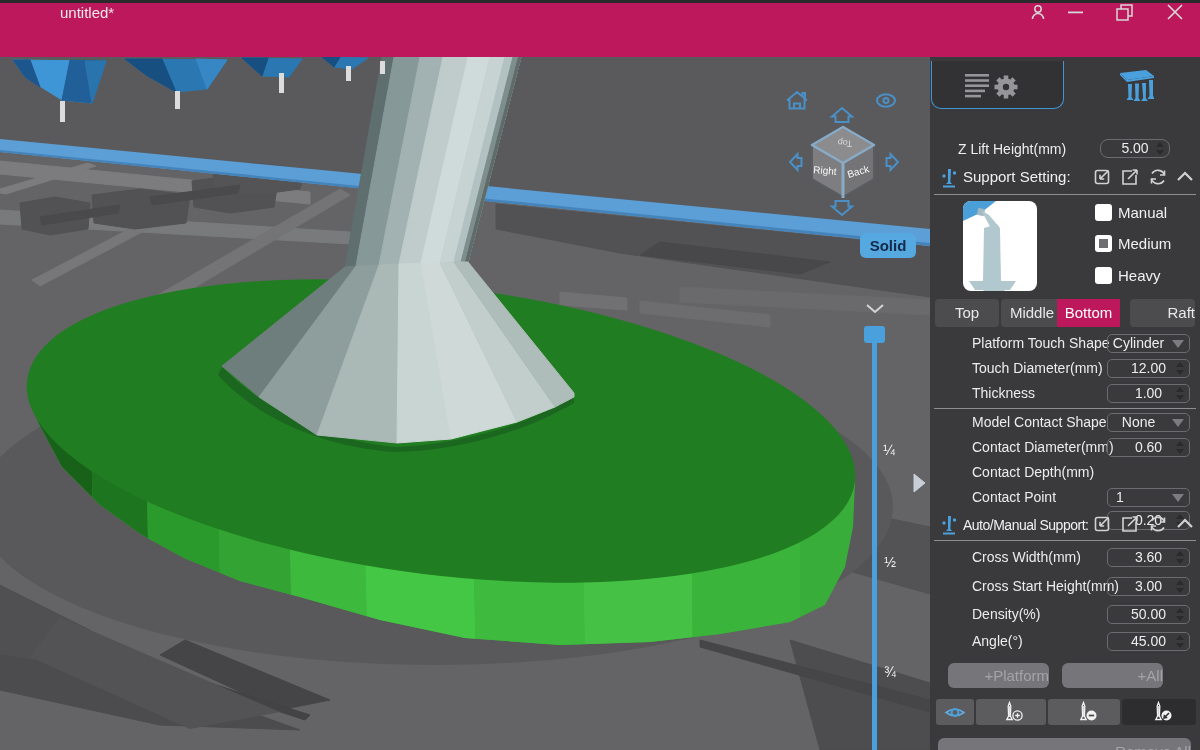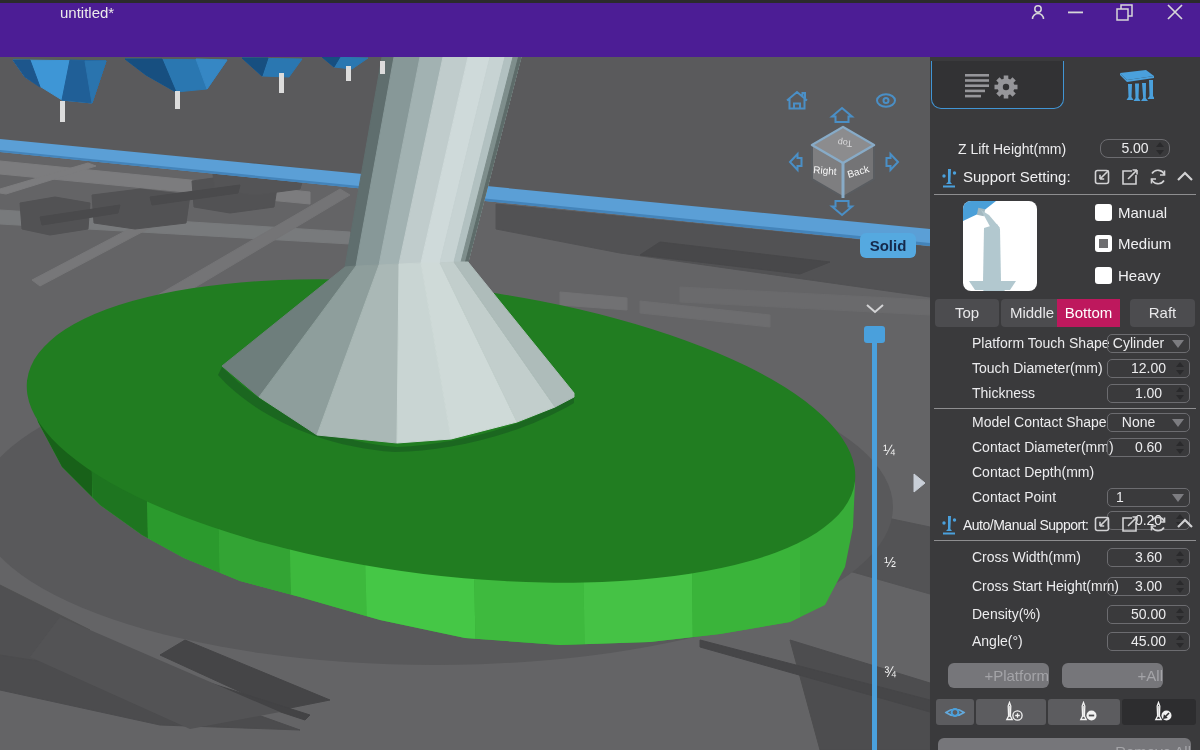--- a/index.html
+++ b/index.html
@@ -1,19 +1,19 @@
 <!DOCTYPE html>
 <html><head>
 <meta charset="utf-8">
 <style>
   html,body{margin:0;padding:0;}
   body{width:1200px;height:750px;overflow:hidden;background:#3a3a3c;
        font-family:"Liberation Sans",sans-serif;position:relative;}
   .abs{position:absolute;}
-  #titlebar{left:0;top:0;width:1200px;height:57px;background:#4c1d95;}
+  #titlebar{left:0;top:0;width:1200px;height:57px;background:#be185d;}
   #titlebar .top{left:0;top:0;width:1200px;height:3px;background:#2b2b2d;}
   #title{left:60px;top:4px;color:#eceaea;font-size:15px;}
   #viewport{left:0;top:57px;width:930px;height:693px;}
   #panel{left:930px;top:57px;width:270px;height:693px;background:#3a3a3c;overflow:hidden;}
   .lbl{color:#ececee;font-size:14px;margin-left:20px;}
   .field{position:absolute;left:177px;width:81px;height:17px;border:1px solid #6c6c70;
          border-radius:5px;color:#ececee;font-size:14px;text-align:center;line-height:17px;}
   .sep{position:absolute;left:4px;width:262px;height:1px;background:#8e8e90;}
   .spin{position:absolute;right:4px;top:2px;width:9px;height:13px;}
   .spin:before{content:"";position:absolute;left:0;top:0;border-left:4.5px solid transparent;
@@ -274,21 +274,21 @@
     <div class="cblbl" style="top:147px;">Manual</div>
   <div class="cb" style="top:178px;"></div>
   <div class="abs" style="left:169px;top:182px;width:9px;height:9px;background:#6e6e70;"></div>
   <div class="cblbl" style="top:178px;">Medium</div>
   <div class="cb" style="top:210px;"></div>
     <div class="cblbl" style="top:210px;">Heavy</div>
 
   <div class="tabbtn" style="left:5px;width:64px;">Top</div>
   <div class="tabbtn" style="left:71px;width:62px;">Middle</div>
   <div class="tabbtn" style="left:127px;width:63px;background:#be185d;color:#fff;border-radius:0;">Bottom</div>
-  <div class="tabbtn" style="left:200px;width:65px;">Raft</div>
+  <div class="tabbtn" style="left:200px;width:65px;text-align:right;">Raft</div>
 
   <div class="abs lbl" style="left:22px;top:278px;">Platform Touch Shape</div>
   <div class="field" style="top:277px;padding-right:20px;width:61px;">Cylinder<span class="drop"></span></div>
   <div class="abs lbl" style="left:22px;top:303px;">Touch Diameter(mm)</div>
   <div class="field" style="top:302px;">12.00<span class="spin"></span></div>
   <div class="abs lbl" style="left:22px;top:328px;">Thickness</div>
   <div class="field" style="top:327px;">1.00<span class="spin"></span></div>
   <div class="sep" style="top:351px;"></div>
   <div class="abs lbl" style="left:22px;top:357px;">Model Contact Shape</div>
   <div class="field" style="top:356px;padding-right:20px;width:61px;">None<span class="drop"></span></div>

